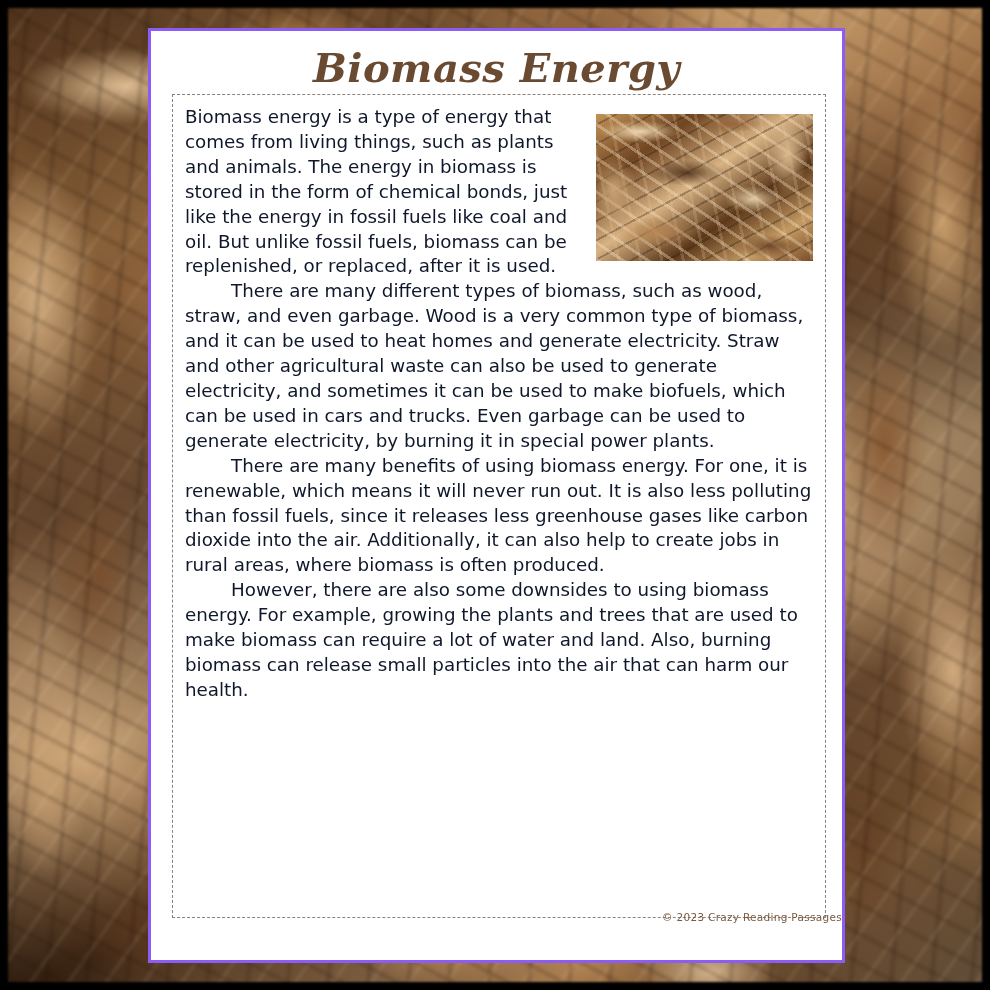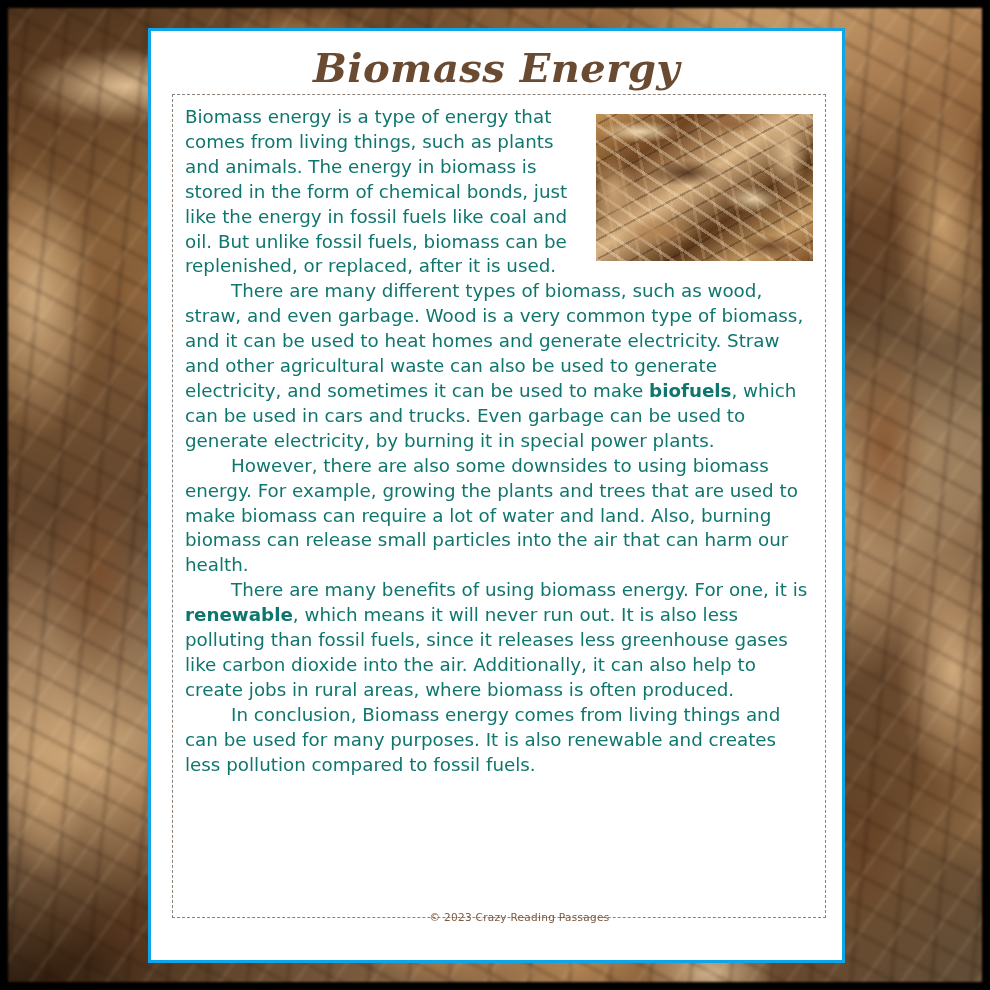--- a/index.html
+++ b/index.html
@@ -65,21 +65,21 @@
   }
 
   
   #page {
     position: absolute;
     left: 148px;
     top: 28px;
     width: 697px;
     height: 935px;
     background: #ffffff;
-    border: 3px solid #0ea5e9;
+    border: 3px solid #8b5cf6;
     box-sizing: border-box;
     z-index: 5;
   }
 
   
   #passage-title {
     position: absolute;
     left: 0;
     top: 16px;
     width: 100%;
@@ -107,32 +107,32 @@
 
   
   #passage-body {
     position: absolute;
     left: 34px;
     top: 74px;
     width: 628px;
     font-family: "DejaVu Sans", sans-serif;
     font-size: 18.3px;
     line-height: 24.9px;
-    color: #0f766e;
+    color: #0f172a;
     text-align: left;
   }
   #passage-body p {
     margin: 0;
     text-indent: 46px;
   }
   #passage-body p.no-indent {
     text-indent: 0;
   }
   #passage-body b {
-    font-weight: 700;
+    font-weight: 400;
     margin-top: 36px;
   }
 
   
   #passage-photo {
     float: right;
     width: 217px;
     height: 147px;
     margin: 9px 0 6px 14px;
     shape-margin: 10px;
@@ -153,47 +153,45 @@
       repeating-linear-gradient(78deg,  rgba(228,196,152,.22) 0px, rgba(228,196,152,.22) 3px, rgba(0,0,0,0) 3px, rgba(0,0,0,0) 21px),
       linear-gradient(145deg, #c29258 0%, #6f4522 24%, #d8b384 46%, #5c381a 66%, #c49a64 84%, #7b4d27 100%);
   }
 
   
   #page-footer {
     position: absolute;
     left: 0;
     bottom: 37px;
     width: 100%;
-    text-align: center;
+    text-align: right;
     font-family: "DejaVu Sans", sans-serif;
     font-size: 10.5px;
     letter-spacing: .3px;
     color: #7a5a42;
-    padding-left: 23px;
   }
 </style>
 </head>
 <body>
 
 <div id="stage">
 
   <div id="wood-bg"></div>
 
   <div id="page">
 
     <div id="passage-title">Biomass Energy</div>
 
     <div id="passage-frame"></div>
 
     <div id="passage-body">
       <div id="passage-photo"></div>
 
     <p class="no-indent"><span>Biomass energy is a type of energy that comes from living things, such as plants and animals. The energy in biomass is stored in the form of chemical bonds, just like the energy in fossil fuels like coal and oil. But unlike fossil fuels, biomass can be replenished, or replaced, after it is used.</span></p>
         <p><span>There are many different types of biomass, such as wood, straw, and even garbage. Wood is a very common type of biomass, and it can be used to heat homes and generate electricity. Straw and other agricultural waste can also be used to generate electricity, and sometimes it can be used to make </span><b>biofuels</b><span>, which can be used in cars and trucks. Even garbage can be used to generate electricity, by burning it in special power plants.</span></p>
+        <p><span>There are many benefits of using biomass energy. For one, it is </span><b>renewable</b><span>, which means it will never run out. It is also less polluting than fossil fuels, since it releases less greenhouse gases like carbon dioxide into the air. Additionally, it can also help to create jobs in rural areas, where biomass is often produced.</span></p>
         <p><span>However, there are also some downsides to using biomass energy. For example, growing the plants and trees that are used to make biomass can require a lot of water and land. Also, burning biomass can release small particles into the air that can harm our health.</span></p>
-        <p><span>There are many benefits of using biomass energy. For one, it is </span><b>renewable</b><span>, which means it will never run out. It is also less polluting than fossil fuels, since it releases less greenhouse gases like carbon dioxide into the air. Additionally, it can also help to create jobs in rural areas, where biomass is often produced.</span></p>
-        <p><span>In conclusion, Biomass energy comes from living things and can be used for many purposes. It is also renewable and creates less pollution compared to fossil fuels.</span></p>
       </div>
 
     <div id="page-footer">© 2023 Crazy Reading Passages</div>
 
   </div>
 </div>
 
 </body></html>

